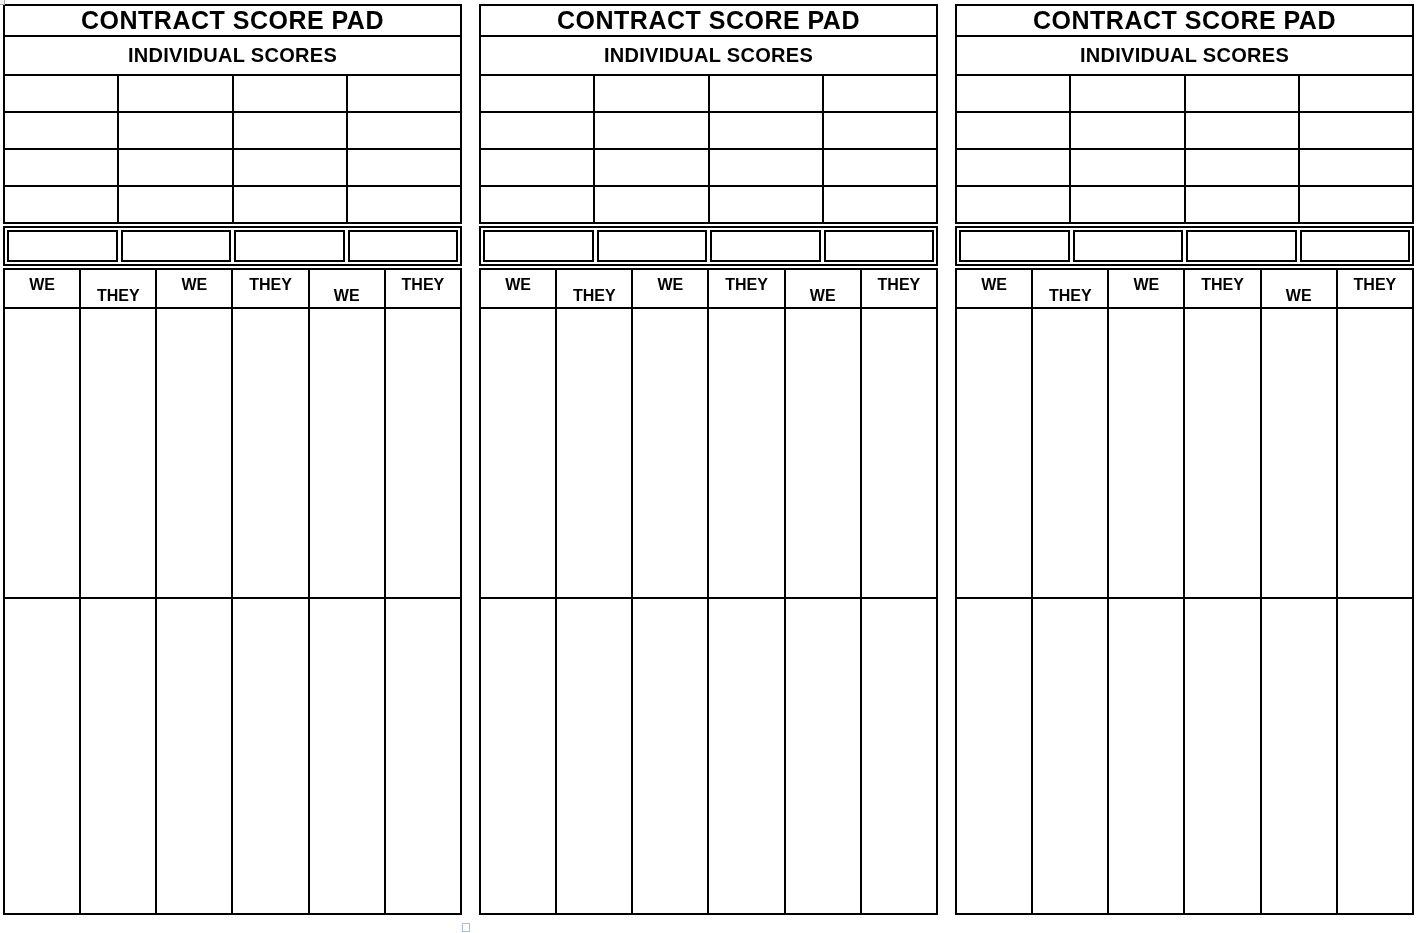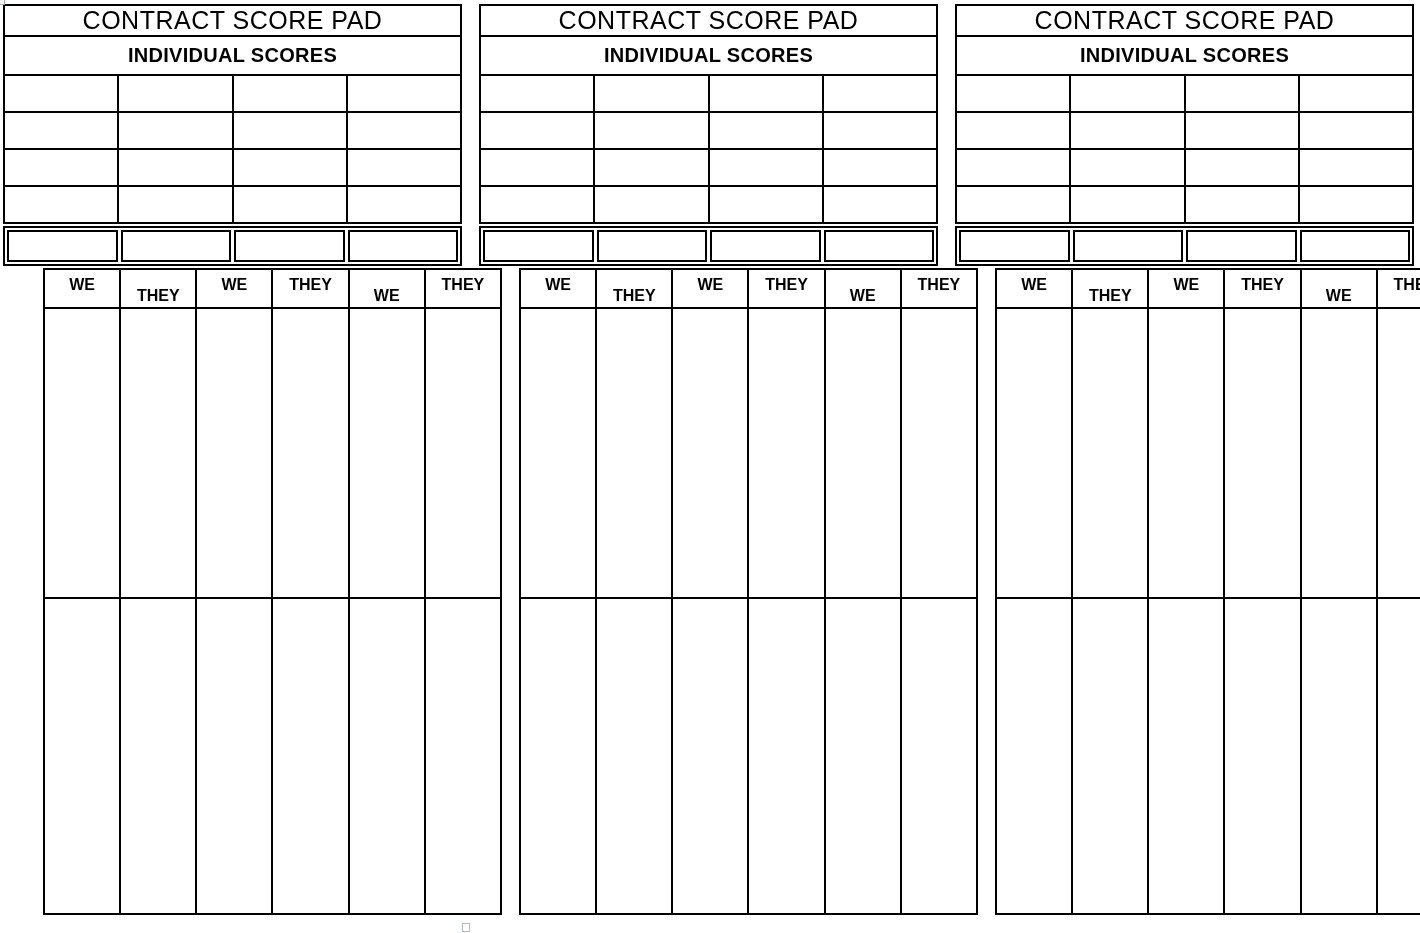--- a/index.html
+++ b/index.html
@@ -34,21 +34,21 @@
   }
   table.top-table td {
     border: 2px solid #000;
     padding: 0;
   }
   td.title-cell {
     height: 25px;
     text-align: center;
     vertical-align: middle;
     font-size: 25px;
-    font-weight: normal;
+    font-weight: bold;
     letter-spacing: 0.5px;
   }
   td.subtitle-cell {
     height: 39px;
     text-align: center;
     vertical-align: middle;
     font-size: 20px;
     font-weight: bold;
     letter-spacing: 0.3px;
   }
@@ -69,21 +69,20 @@
     border: 2px solid #000;
     background: #fff;
   }
 
   
   table.score-table {
     margin-top: 2px;
     width: 100%;
     border-collapse: collapse;
     table-layout: fixed;
-    margin-left: 40px;
   }
   table.score-table td {
     border: 2px solid #000;
     padding: 0;
   }
   td.hd {
     height: 39px;
     text-align: center;
     vertical-align: top;
     font-size: 16px;

